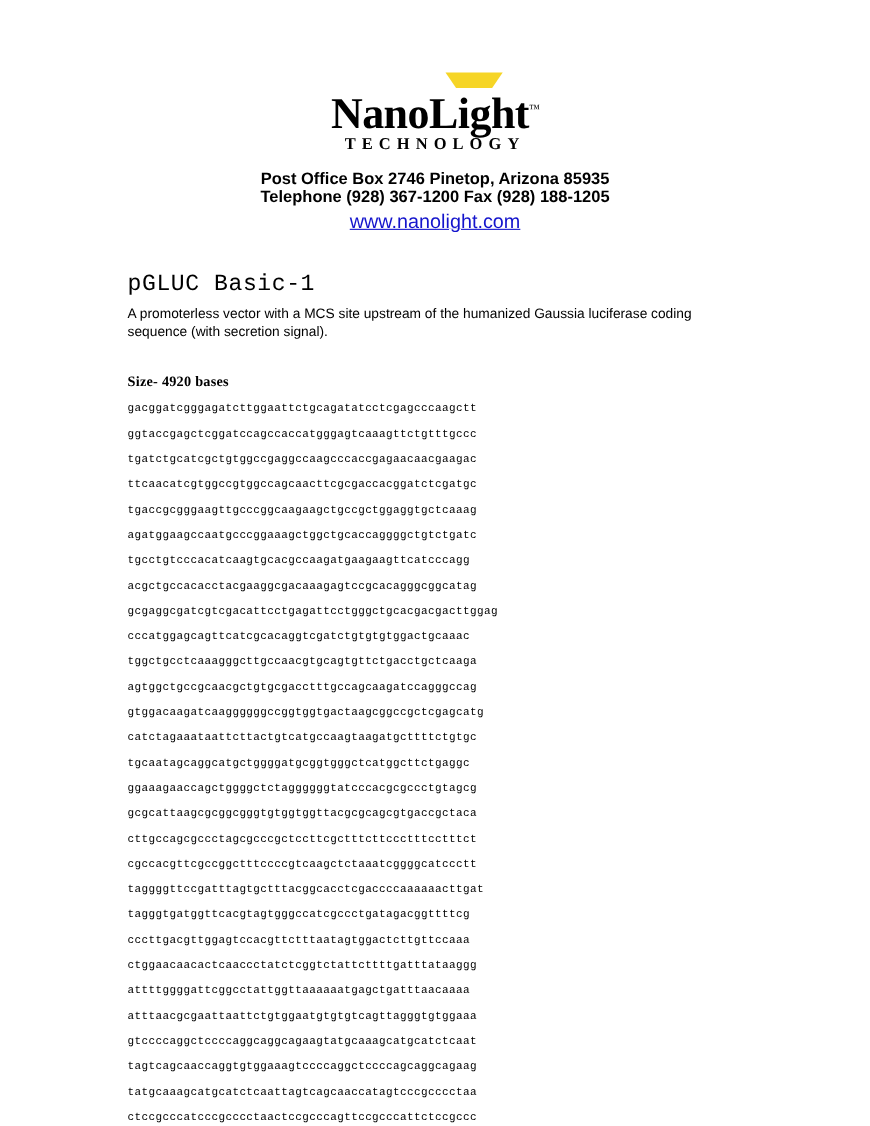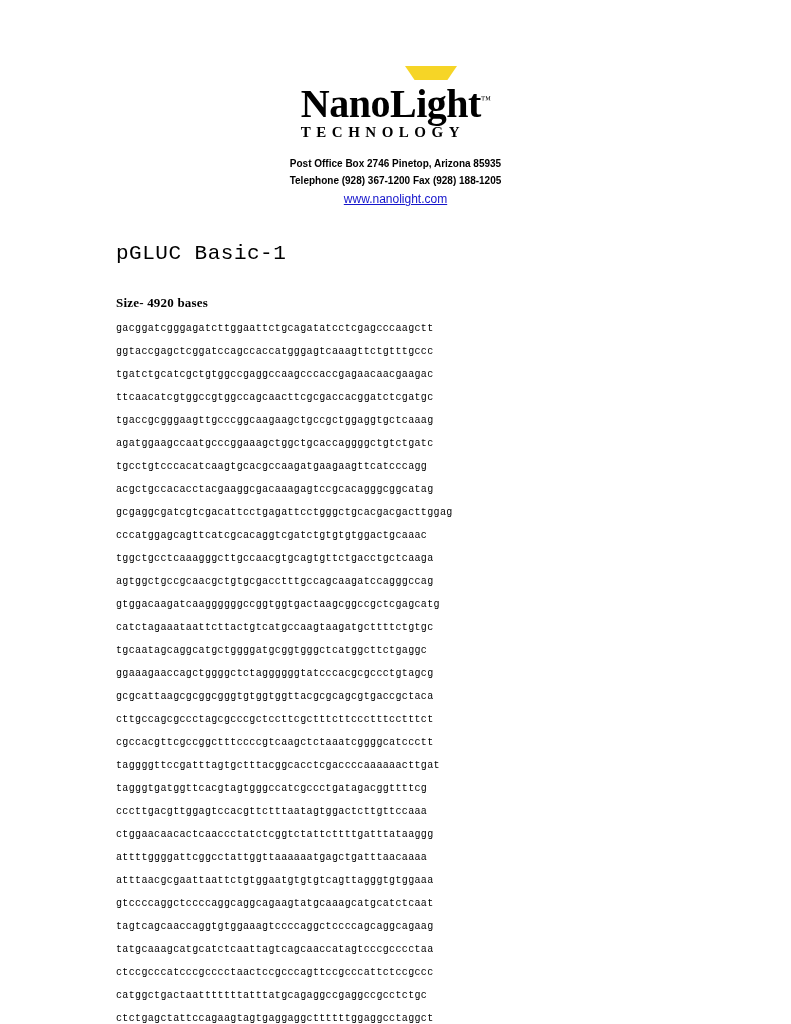--- a/index.html
+++ b/index.html
@@ -66,41 +66,41 @@
     line-height: 44px;
     position: relative;
     z-index: 4;
     white-space: nowrap;
   }
   .logo-sub {
     font-family: "Liberation Serif", serif;
     font-weight: bold;
     font-size: 15px;
     letter-spacing: 5.5px;
-    text-align: left;
+    text-align: center;
     margin-top: -2px;
     position: relative;
     z-index: 4;
   }
   .logo-tm {
     font-size: 10px;
     vertical-align: super;
     font-weight: normal;
   }
 
   .addr {
     text-align: center;
-    font-size: 10px;
+    font-size: 15px;
     font-weight: bold;
     line-height: 17px;
     margin-top: 14px;
   }
   .weblink {
     text-align: center;
-    font-size: 12px;
+    font-size: 18px;
     margin-top: 3px;
   }
   .weblink a {
     color: #1414cc;
     text-decoration: underline;
   }
 
   
   .content {
     margin: 0 116px 0 116px;
@@ -151,20 +151,21 @@
   <div class="addr">
     <div>Post Office Box 2746 Pinetop, Arizona 85935</div>
     <div>Telephone (928) 367-1200 Fax (928) 188-1205</div>
   </div>
   <div class="weblink">
     <a href="#">www.nanolight.com</a>
   </div>
 
   <div class="content">
     <div class="doc-title">pGLUC Basic-1</div>
+    <div class="doc-desc">A promoterless vector with a MCS site upstream of the humanized Gaussia luciferase coding sequence (with secretion signal).</div>
     <div class="size-line">Size- 4920 bases</div>
     <div class="sequence">gacggatcgggagatcttggaattctgcagatatcctcgagcccaagctt
 ggtaccgagctcggatccagccaccatgggagtcaaagttctgtttgccc
 tgatctgcatcgctgtggccgaggccaagcccaccgagaacaacgaagac
 ttcaacatcgtggccgtggccagcaacttcgcgaccacggatctcgatgc
 tgaccgcgggaagttgcccggcaagaagctgccgctggaggtgctcaaag
 agatggaagccaatgcccggaaagctggctgcaccaggggctgtctgatc
 tgcctgtcccacatcaagtgcacgccaagatgaagaagttcatcccagg
 acgctgccacacctacgaaggcgacaaagagtccgcacagggcggcatag
 gcgaggcgatcgtcgacattcctgagattcctgggctgcacgacgacttggag

